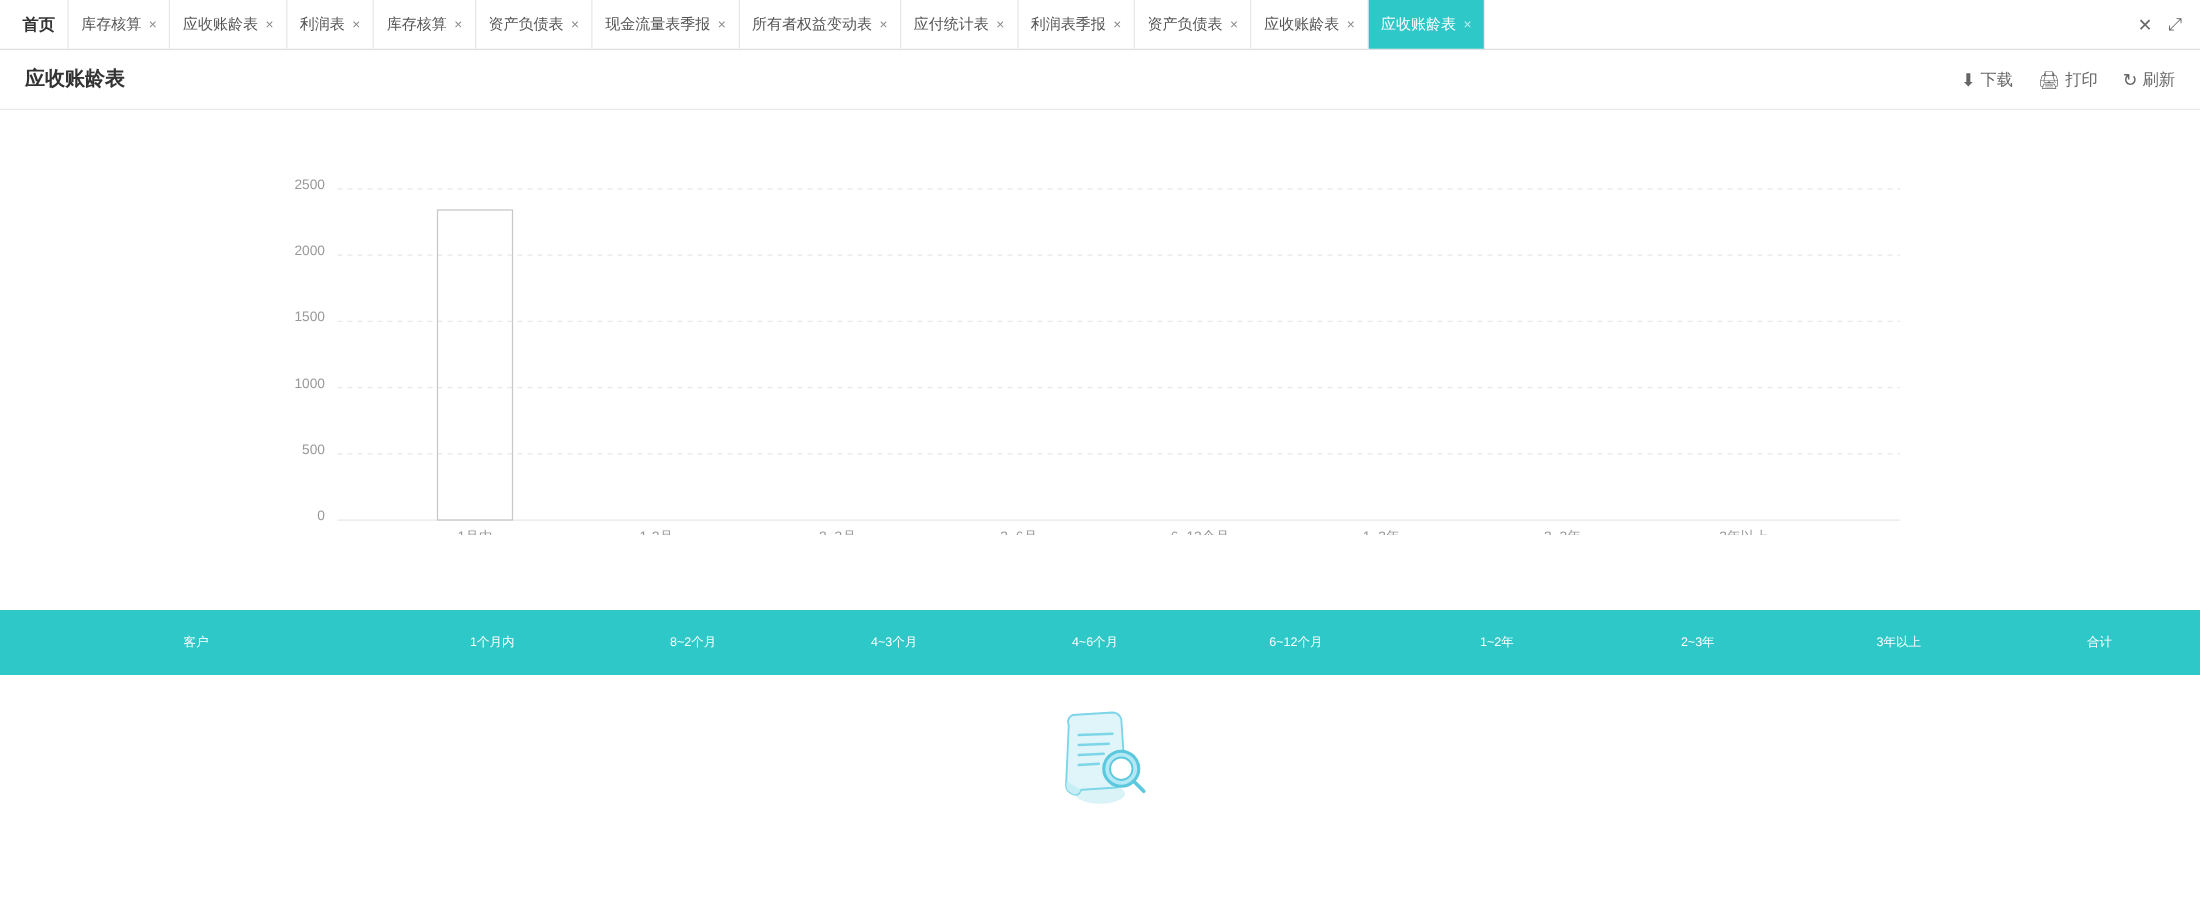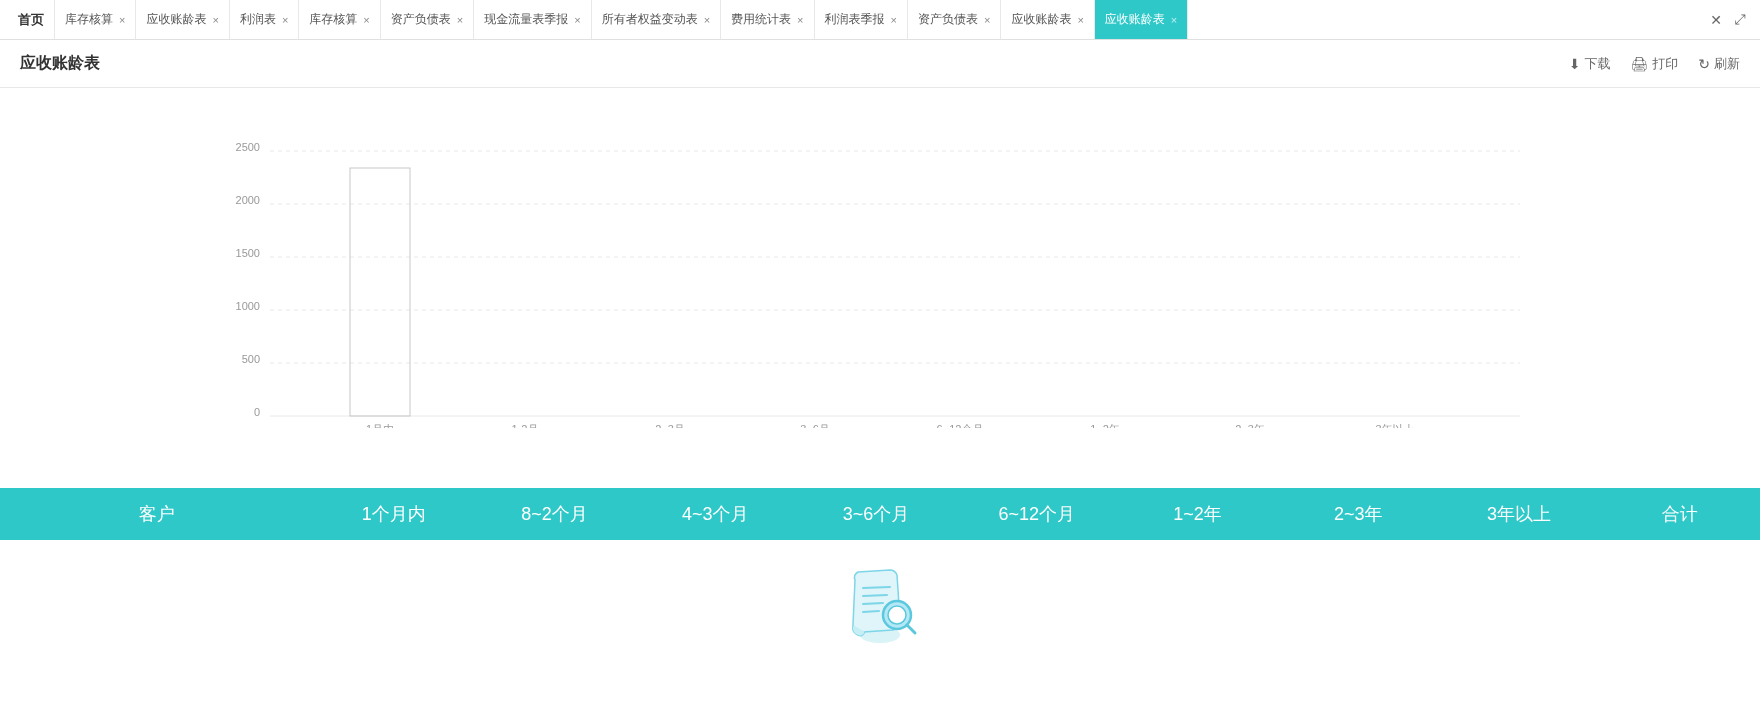--- a/index.html
+++ b/index.html
@@ -93,21 +93,21 @@
     .table-header {
       display: flex;
       background: #2ec8c8;
       color: #fff;
       height: 52px;
       align-items: center;
     }
     .th-cell {
       flex: 1;
       text-align: center;
-      font-size: 18px;
+      font-size: 10px;
       font-weight: normal;
       padding: 0 4px;
     }
     .th-cell:first-child { flex: 2; }
 
     
     .table-body {
       background: #fff;
       display: flex;
       flex-direction: column;
@@ -148,21 +148,21 @@
       </div>
       <div class="tab-item">
         <span>现金流量表季报</span>
         <span class="tab-close">×</span>
       </div>
       <div class="tab-item">
         <span>所有者权益变动表</span>
         <span class="tab-close">×</span>
       </div>
       <div class="tab-item">
-        <span>费用统计表</span>
+        <span>应付统计表</span>
         <span class="tab-close">×</span>
       </div>
       <div class="tab-item">
         <span>利润表季报</span>
         <span class="tab-close">×</span>
       </div>
       <div class="tab-item">
         <span>资产负债表</span>
         <span class="tab-close">×</span>
       </div>
@@ -254,21 +254,21 @@
       <text x="1020" y="325" font-size="11" fill="#999" text-anchor="middle">2~3年</text>
       <text x="1165" y="325" font-size="11" fill="#999" text-anchor="middle">3年以上</text>
     </svg>
   </div>
 
   <div class="table-header" id="table-header-row">
   <div class="th-cell" style="flex: 2 1 0%;">客户</div>
       <div class="th-cell">1个月内</div>
       <div class="th-cell">8~2个月</div>
       <div class="th-cell">4~3个月</div>
-      <div class="th-cell">3~6个月</div>
+      <div class="th-cell">4~6个月</div>
       <div class="th-cell">6~12个月</div>
       <div class="th-cell">1~2年</div>
       <div class="th-cell">2~3年</div>
       <div class="th-cell">3年以上</div>
       <div class="th-cell">合计</div>
     </div>
 
   <div class="table-body">
     <div>
       

